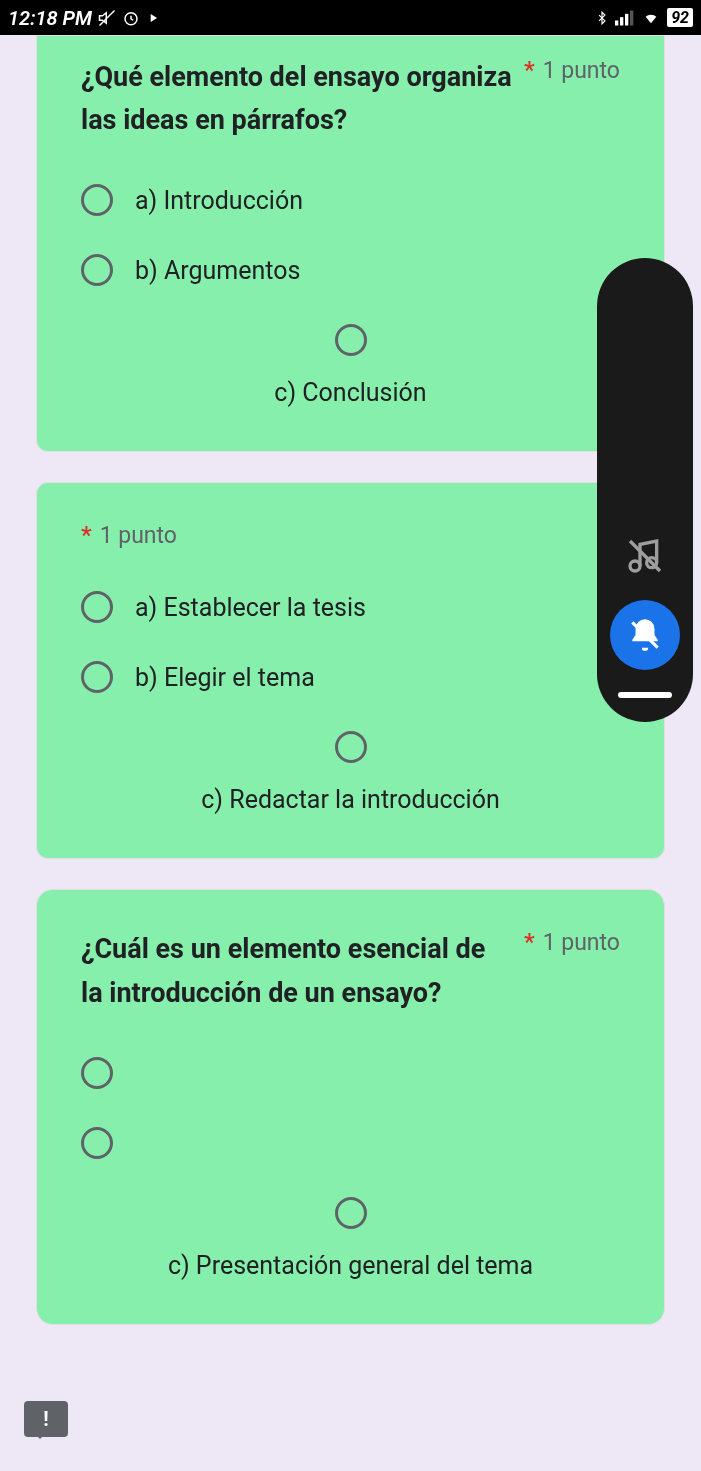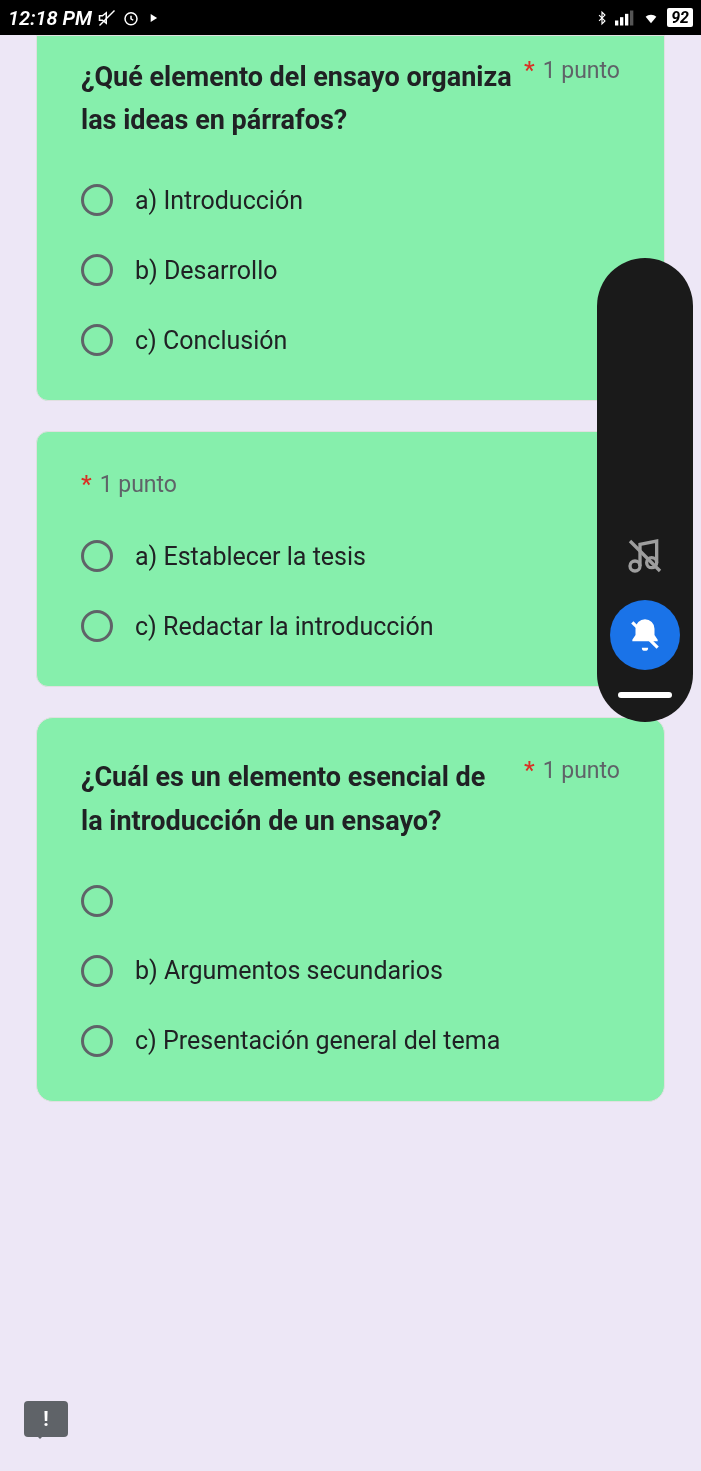--- a/index.html
+++ b/index.html
@@ -71,21 +71,21 @@
     color: #5f6368;
     font-size: 23px;
   }
   .option-row {
     display: flex;
     align-items: center;
     gap: 22px;
     margin-bottom: 38px;
     cursor: pointer;
   }
-  .option-row:last-child { margin-bottom: 0; }
+  .option-row:last-child { margin-bottom: 0; flex-direction: column; }
   .radio {
     width: 32px;
     height: 32px;
     border: 3px solid #5f6368;
     border-radius: 50%;
     flex-shrink: 0;
   }
   .option-label {
     font-size: 25px;
     color: #202124;
@@ -208,59 +208,62 @@
         <span class="required">*</span>
         <span class="points">1 punto</span>
       </div>
     </div>
     <div class="option-row">
       <div class="radio"></div>
       <div class="option-label">a) Introducción</div>
     </div>
     <div class="option-row">
       <div class="radio"></div>
-      <div class="option-label">b) Desarrollo</div>
+      <div class="option-label">b) Argumentos</div>
     </div>
     <div class="option-row">
       <div class="radio"></div>
       <div class="option-label">c) Conclusión</div>
     </div>
   </div>
 
   <div class="card">
     <div class="q-header">
       <div class="q-points">
         <span class="required">*</span>
         <span class="points">1 punto</span>
       </div>
     </div>
     <div class="option-row">
       <div class="radio"></div>
       <div class="option-label">a) Establecer la tesis</div>
+    </div>
+    <div class="option-row">
+      <div class="radio"></div>
+      <div class="option-label">b) Elegir el tema</div>
     </div>
     <div class="option-row">
       <div class="radio"></div>
       <div class="option-label">c) Redactar la introducción</div>
     </div>
   </div>
 
   <div class="card" style="margin-bottom:4px;border-radius:17px;">
     <div class="q-header">
       <div class="q-title">¿Cuál es un elemento esencial de la introducción de un ensayo?</div>
       <div class="q-points">
         <span class="required">*</span>
         <span class="points">1 punto</span>
       </div>
     </div>
     <div class="option-row">
       <div class="radio"></div>
     </div>
     <div class="option-row">
       <div class="radio"></div>
-      <div class="option-label">b) Argumentos secundarios</div>
     </div>
     <div class="option-row" style="margin-bottom:0;">
       <div class="radio"></div>
       <div class="option-label">c) Presentación general del tema</div>
     </div>
   </div>
 
 </div>
 
 <div class="float-widget">

